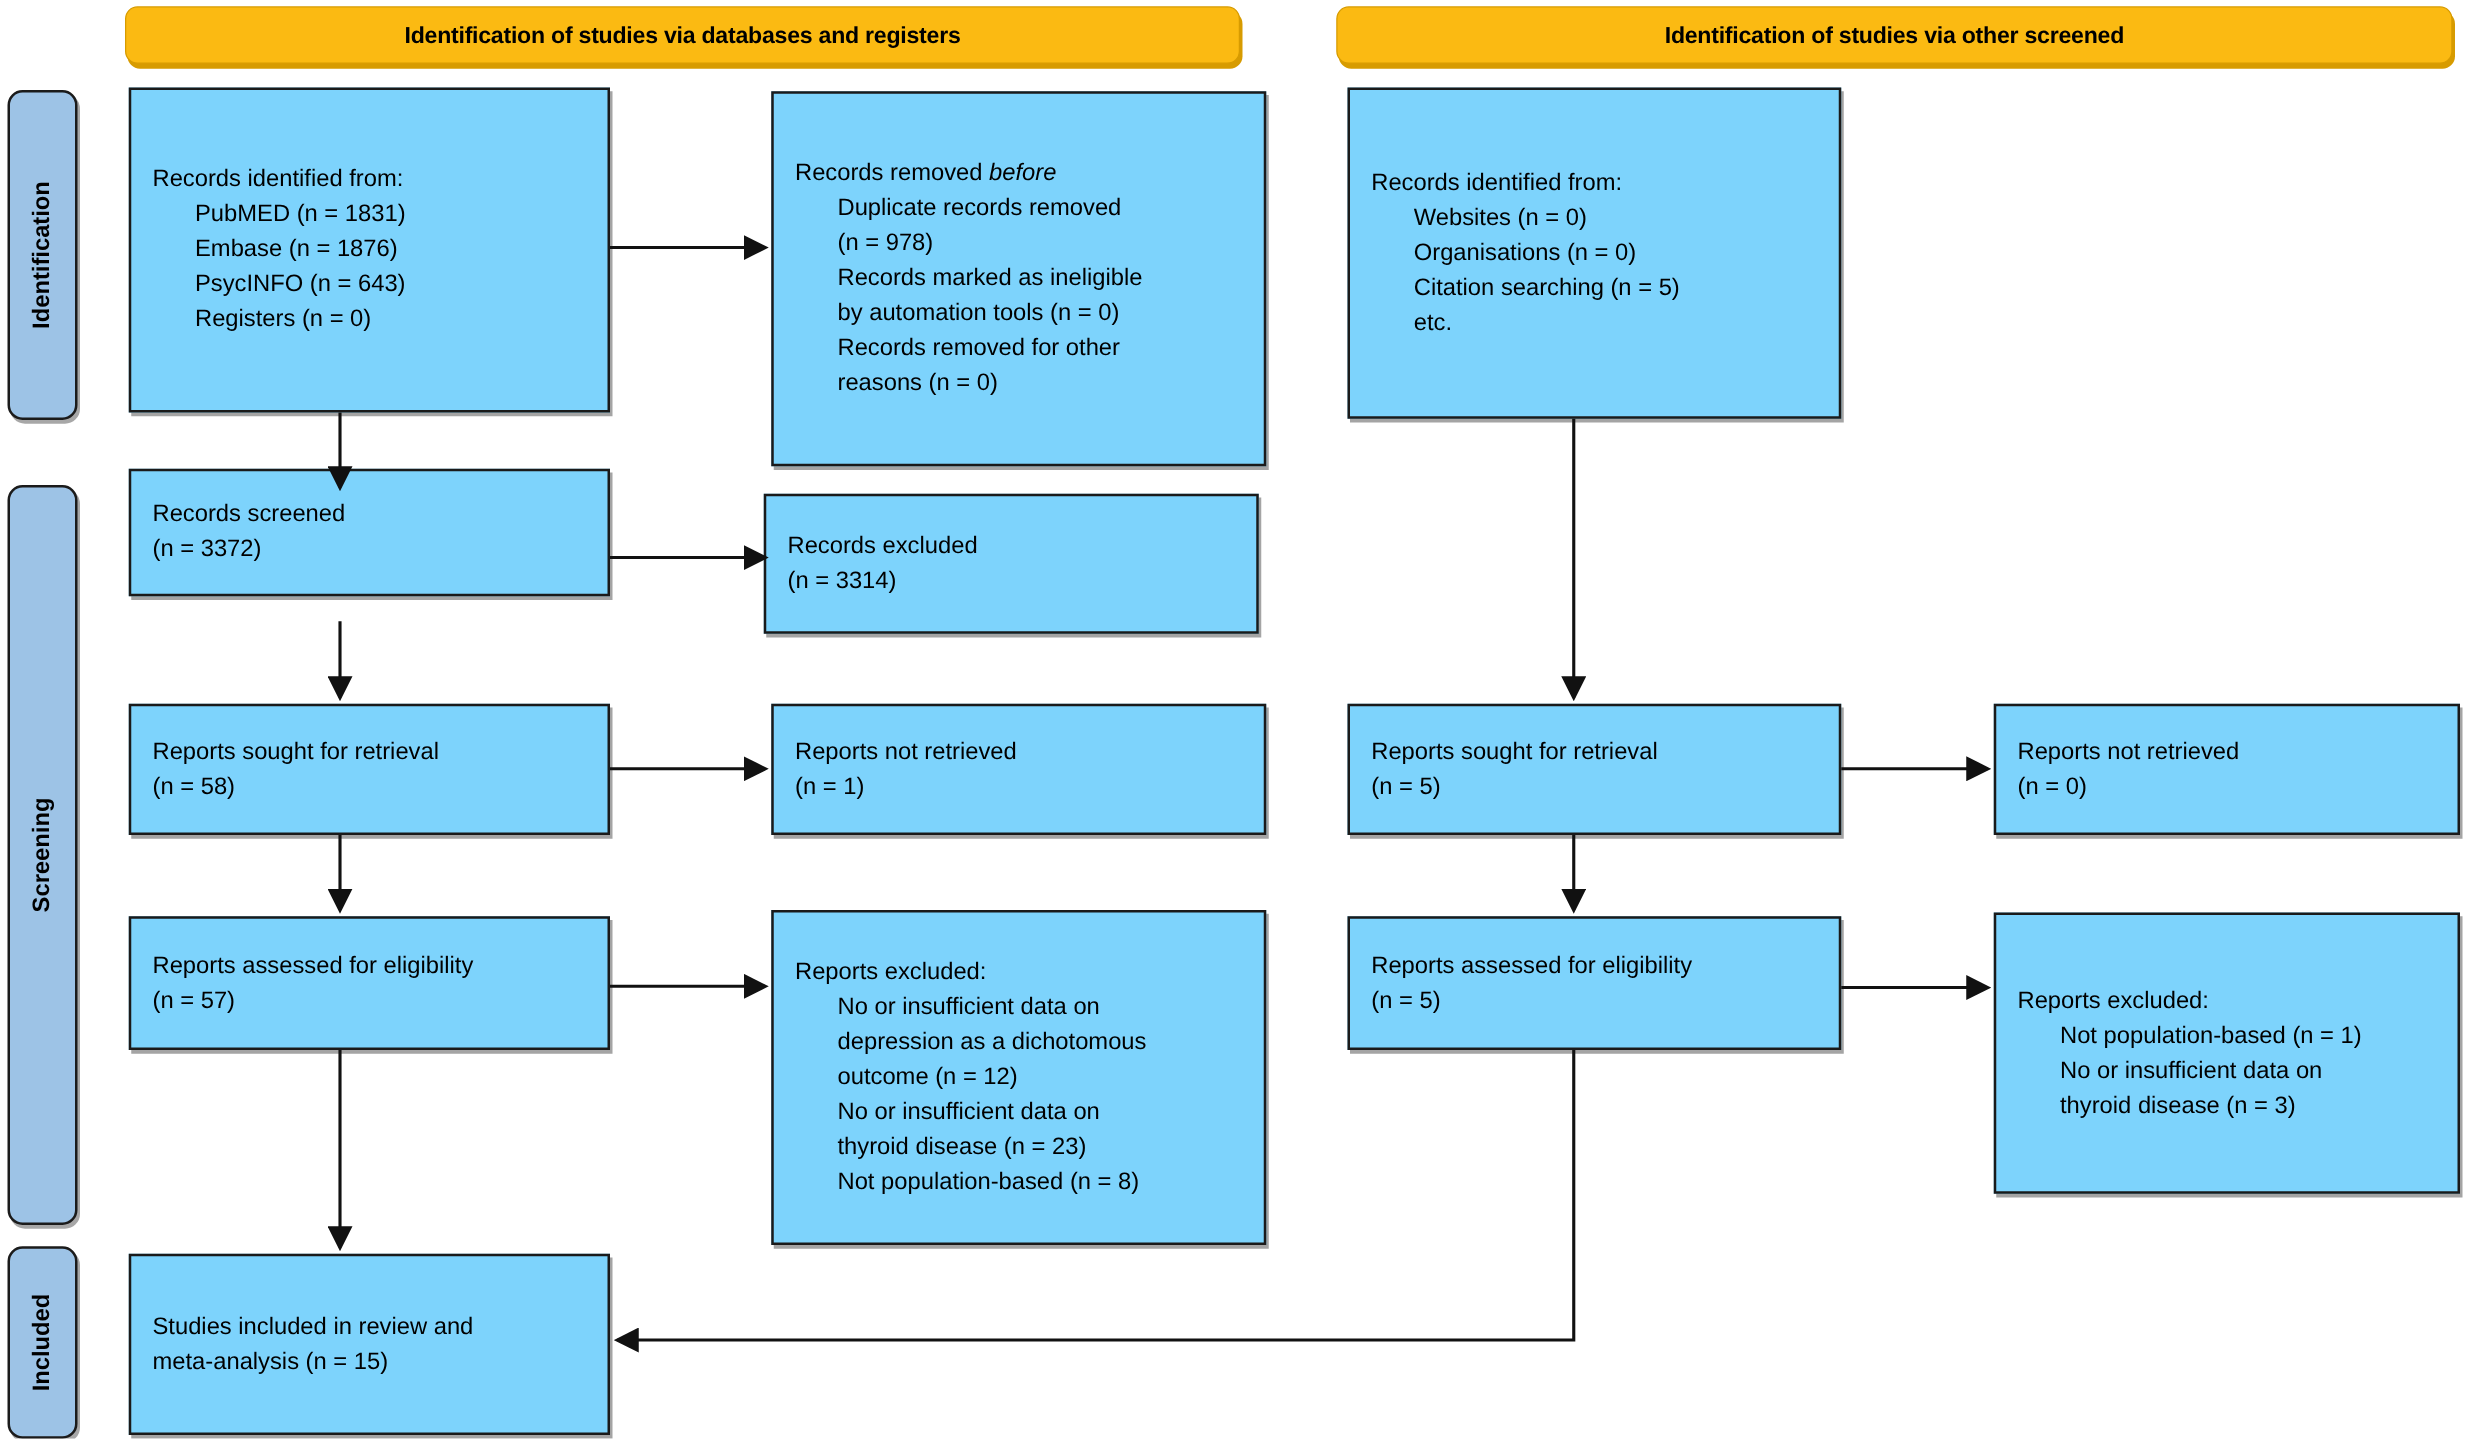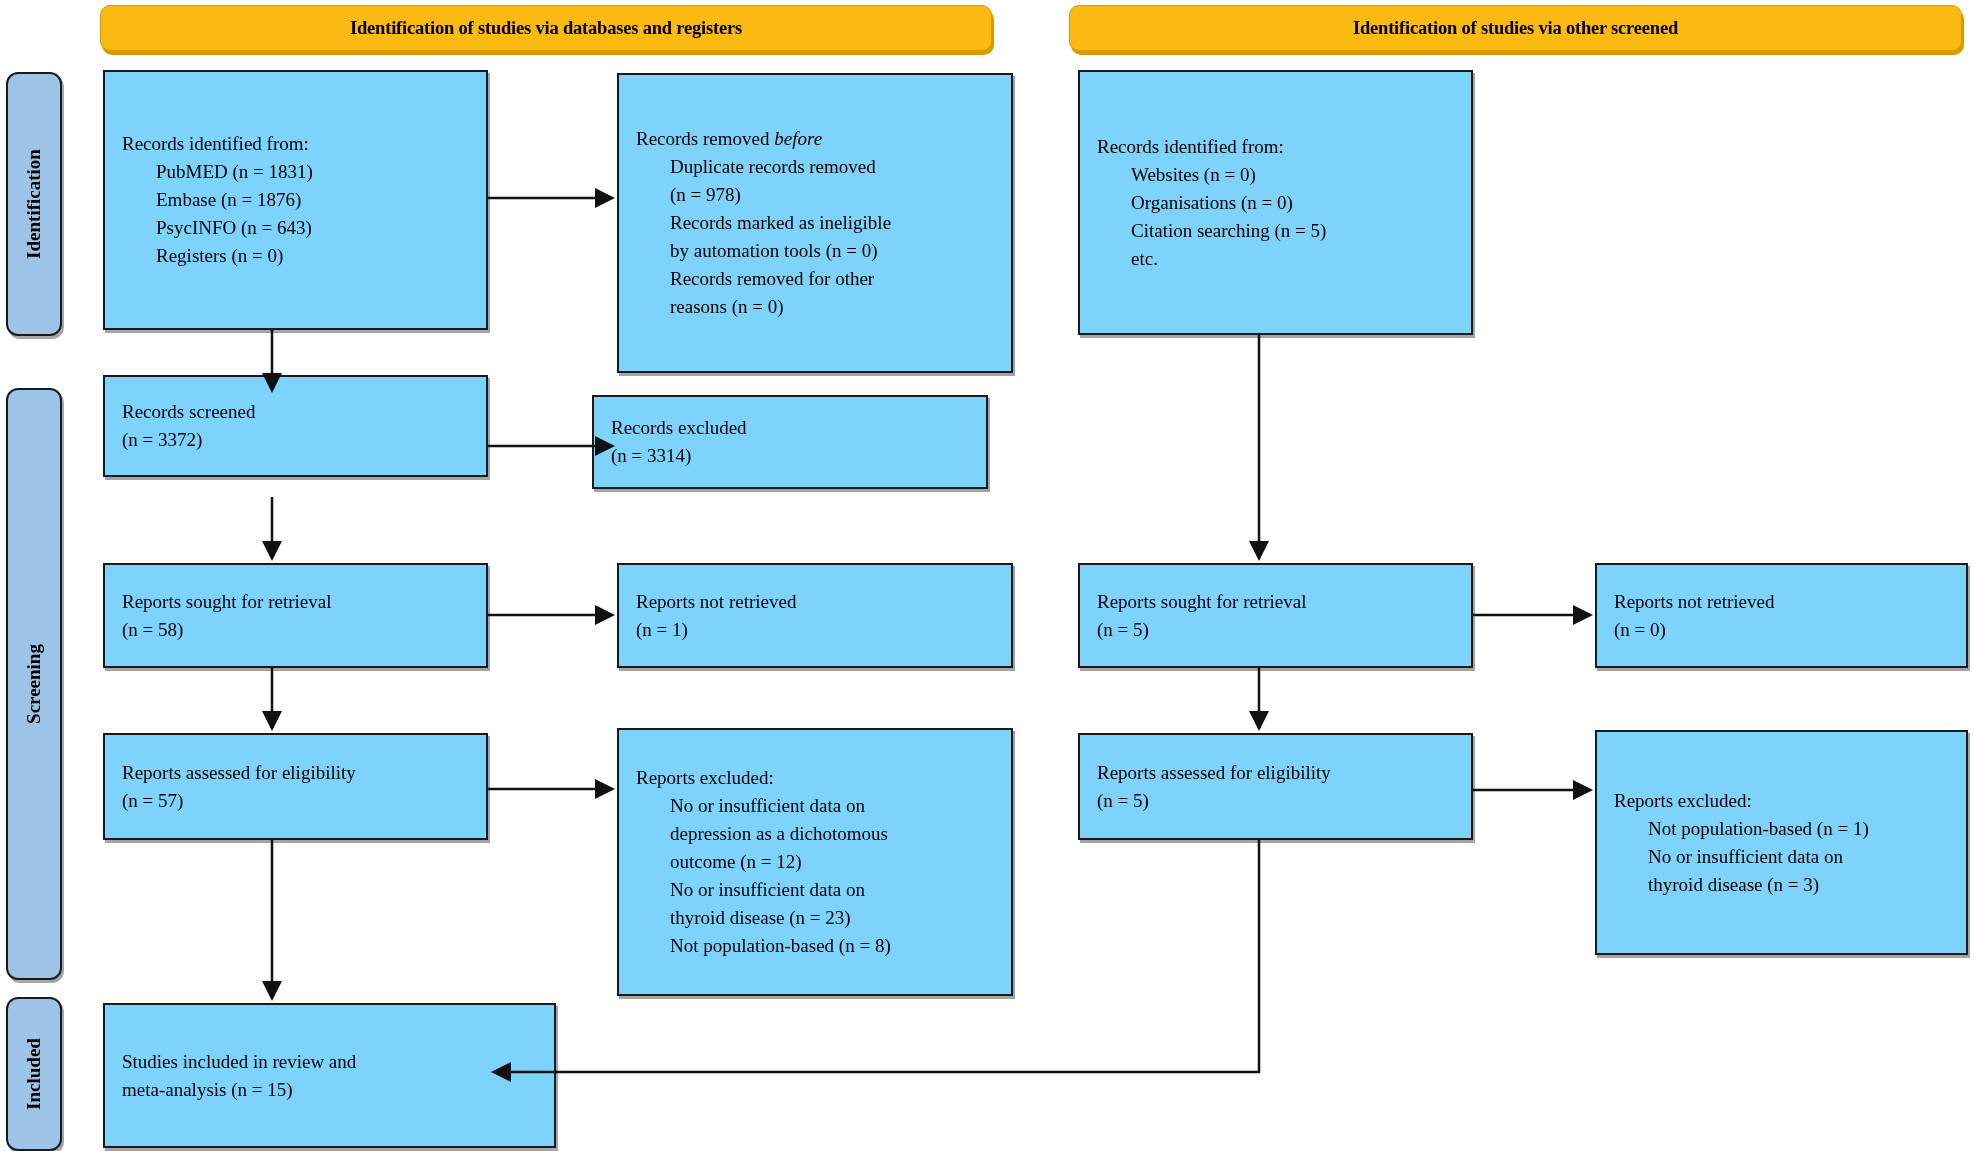--- a/index.html
+++ b/index.html
@@ -6,21 +6,21 @@
     --banner:#FBBA12;
     --banner-shadow:#D79B00;
     --sidebar:#9DC3E6;
     --ink:#111111;
   }
   html,body{margin:0;padding:0;background:#ffffff;}
   .canvas{
     position:relative;
     width:1974px;height:1151px;
     background:#ffffff;
-    font-family:Liberation Serif, serif;
+    font-family:Liberation Sans, sans-serif;
     color:#000;
     overflow:hidden;
   }
   .banner{
     position:absolute;
     background:var(--banner);
     border:1.5px solid var(--banner-shadow);
     border-radius:10px;
     box-shadow:2px 4px 0 var(--banner-shadow);
     display:flex;align-items:center;justify-content:center;
@@ -98,38 +98,38 @@
   <div class="box" style="left:103px;top:563px;width:385px;height:105px">
     <div class="line">Reports sought for retrieval</div>
     <div class="line">(n = 58)</div>
   </div>
 
   <div class="box" style="left:103px;top:733px;width:385px;height:107px">
     <div class="line">Reports assessed for eligibility</div>
     <div class="line">(n = 57)</div>
   </div>
 
-  <div class="box" style="left:103px;top:1003px;width:453px;height:145px">
+  <div class="box" style="left:103px;top:1003px;width:385px;height:145px">
     <div class="line">Studies included in review and</div>
     <div class="line">meta-analysis (n = 15)</div>
   </div>
 
   <div class="box" style="left:617px;top:73px;width:396px;height:300px">
     <div class="line">
       <span>Records removed </span><i>before</i>
     </div>
     <div class="line indent">Duplicate records removed</div>
     <div class="line indent">(n = 978)</div>
     <div class="line indent">Records marked as ineligible</div>
     <div class="line indent">by automation tools (n = 0)</div>
     <div class="line indent">Records removed for other</div>
     <div class="line indent">reasons (n = 0)</div>
   </div>
 
-  <div class="box" style="left:592px;top:395px;width:396px;height:94px">
+  <div class="box" style="left:611px;top:395px;width:396px;height:112px">
     <div class="line">Records excluded</div>
     <div class="line">(n = 3314)</div>
   </div>
 
   <div class="box" style="left:617px;top:563px;width:396px;height:105px">
     <div class="line">Reports not retrieved</div>
     <div class="line">(n = 1)</div>
   </div>
 
   <div class="box" style="left:617px;top:728px;width:396px;height:268px">

